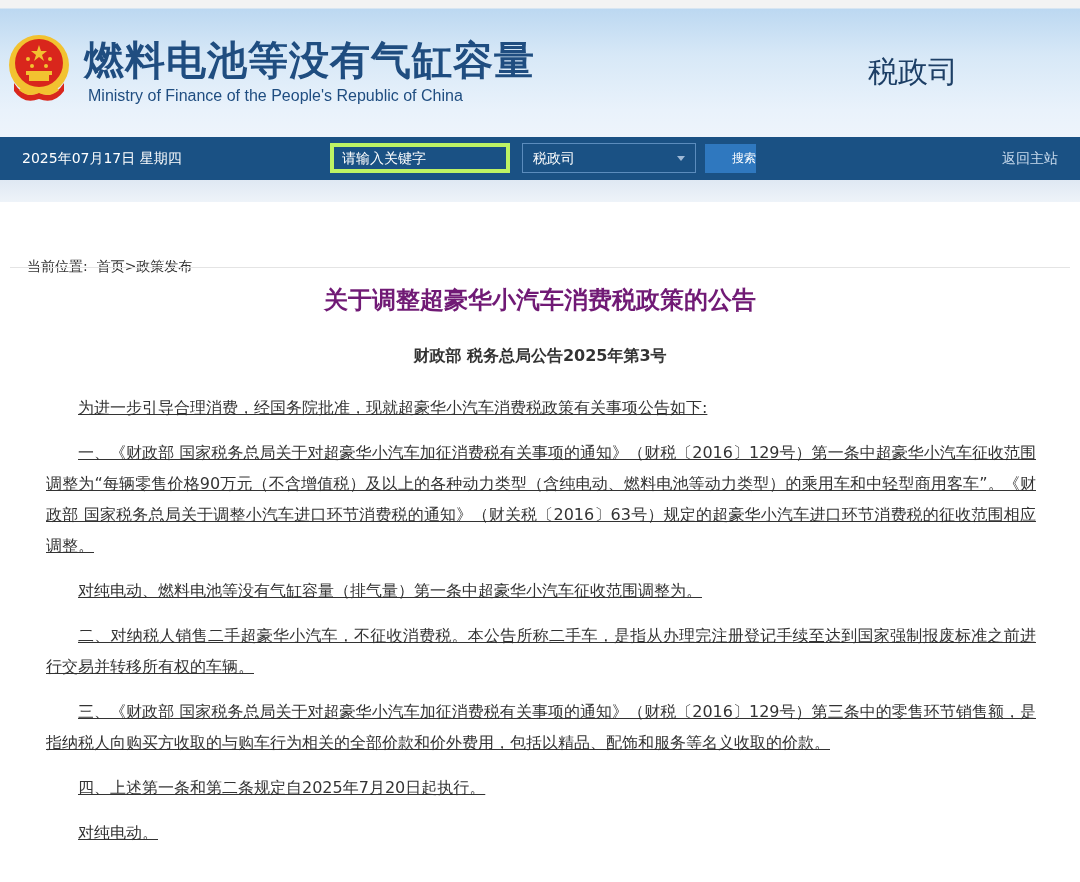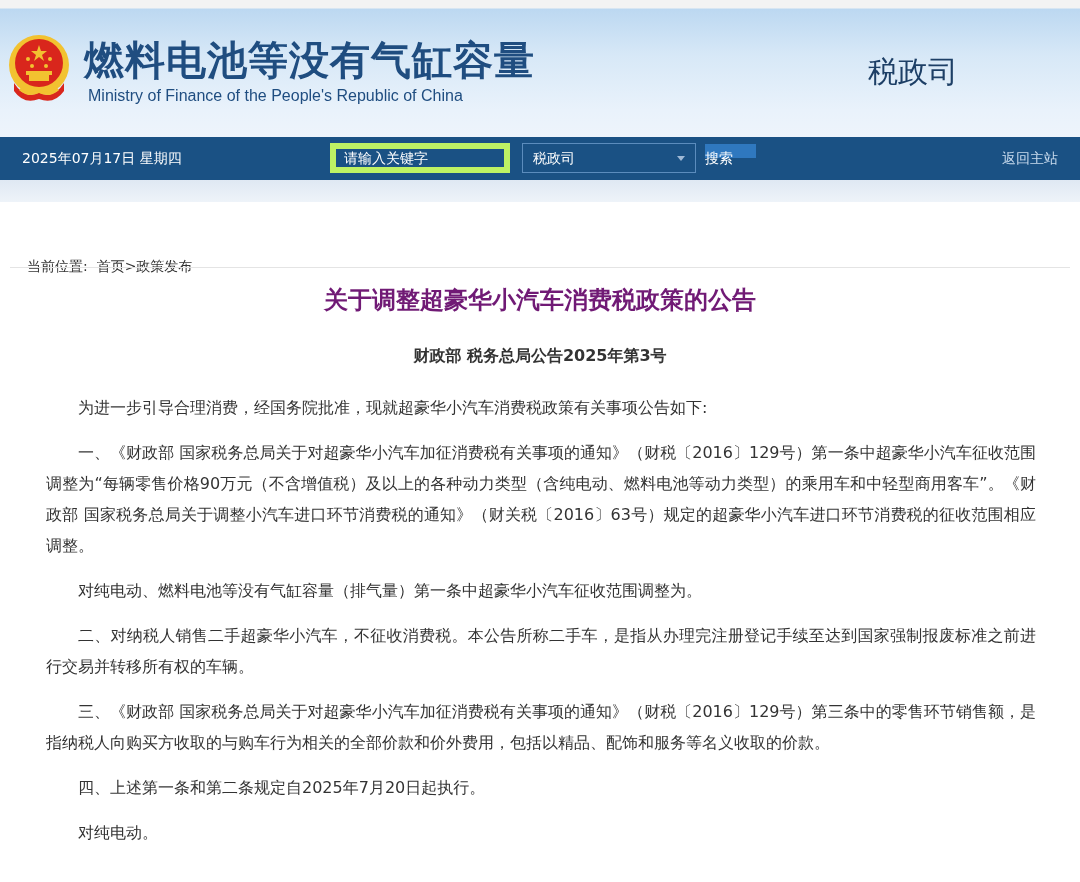--- a/index.html
+++ b/index.html
@@ -29,38 +29,38 @@
     position: absolute; left: 0; top: 137px; width: 1080px; height: 43px;
     background: #1a5184;
     padding-left: 48px;
   }
   .nav-date {
     position: absolute; left: 22px; top: 0; line-height: 43px;
     font-size: 14px; color: #ffffff; font-family: "DejaVu Sans", sans-serif;
   }
   .search-input {
     position: absolute; left: 330px; top: 6px; width: 180px; height: 30px;
-    background: #1a5184; border: 6px solid #bef264; color: #ffffff;
+    background: #1a5184; border: 4px solid #bef264; color: #ffffff;
     font-size: 14px; padding-left: 8px; font-family: "DejaVu Sans", sans-serif;
   }
   .search-input::placeholder { color: #ffffff; }
   .scope-select {
     position: absolute; left: 522px; top: 6px; width: 174px; height: 30px;
     border: 1px solid #5b8cbd; background: #1a5184;
   }
   .scope-select .val {
     position: absolute; left: 10px; top: 0; line-height: 28px; font-size: 14px; color: #ffffff;
   }
   .scope-select .caret {
     position: absolute; right: 10px; top: 12px; width: 0; height: 0;
     border-left: 4px solid transparent; border-right: 4px solid transparent; border-top: 5px solid #9fb9d6;
   }
   .search-btn {
-    position: absolute; left: 705px; top: 7px; width: 51px; height: 14px;
-    background: #2f78bf; color: #ffffff; font-size: 14px; line-height: 29px; text-align: left;
+    position: absolute; left: 705px; top: 7px; width: 51px; height: 29px;
+    background: #2f78bf; color: #ffffff; font-size: 12px; line-height: 29px; text-align: right;
     border: none; font-family: "DejaVu Sans", sans-serif; cursor: pointer;
   }
   .home-link {
     position: absolute; right: 22px; top: 0; line-height: 43px;
     font-size: 14px; color: #c9dbee; text-decoration: none;
   }
 
   .subband {
     position: absolute; left: 0; top: 180px; width: 1080px; height: 22px;
     background: linear-gradient(180deg, #dfe8f3, #eef3f9);
@@ -74,21 +74,21 @@
 
   .article-title {
     position: absolute; left: 0; top: 283px; width: 1080px; text-align: center;
     font-size: 24px; font-weight: bold; color: #701a75; line-height: 34px;
   }
   .article-subtitle {
     position: absolute; left: 0; top: 344px; width: 1080px; text-align: center;
     font-size: 16px; font-weight: bold; color: #333; line-height: 24px;
   }
 
-  .content { position: absolute; left: 46px; top: 392px; width: 990px; }
+  .content { position: absolute; left: 46px; top: 392px; width: 990px; text-decoration: underline; }
   .content p {
     font-size: 16px; line-height: 31px; color: #333; text-indent: 2em;
     margin-bottom: 14px; text-align: justify;
   }
 </style>
 </head>
 <body>
 
 <div class="banner">
   <svg class="emblem" viewBox="0 0 66 72">

